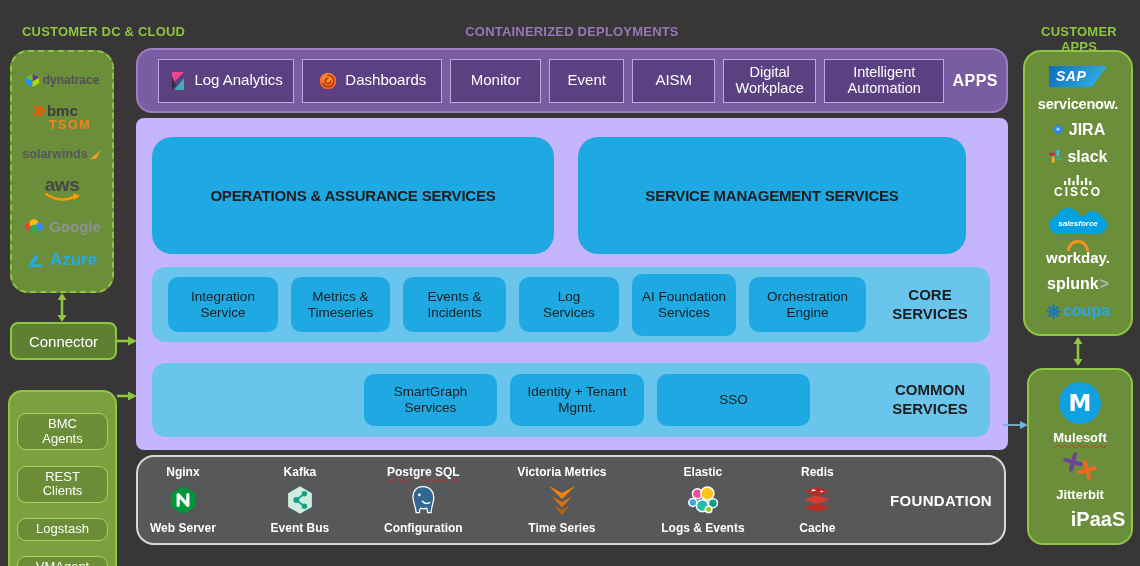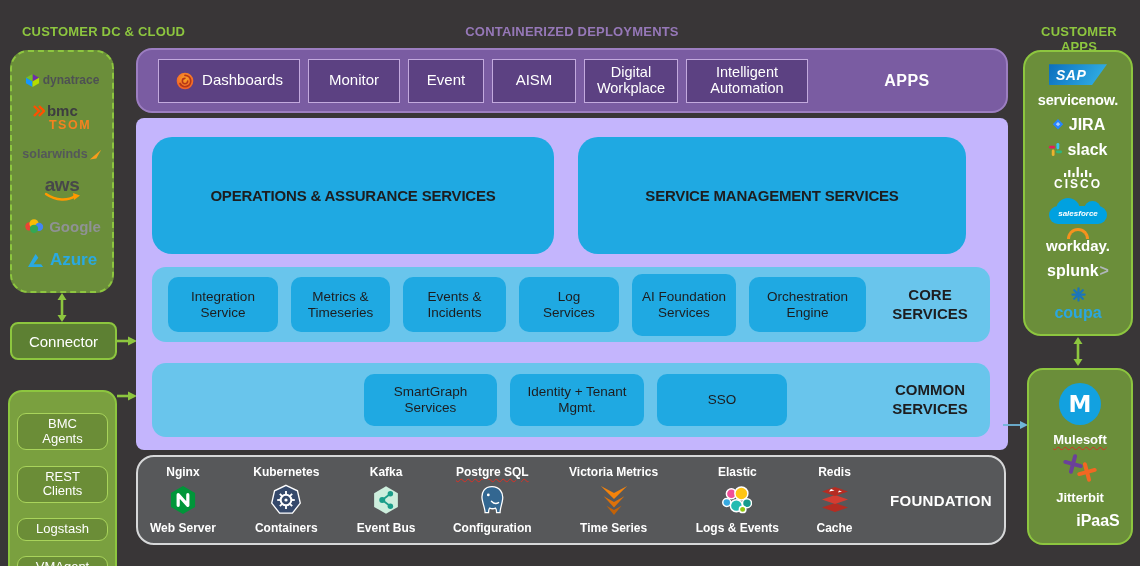--- a/index.html
+++ b/index.html
@@ -61,21 +61,21 @@
     color:#1d1d1f;font-weight:bold;font-size:15px;letter-spacing:-.2px;}
   .b1{width:402px}.b2{width:388px}
   .prow{position:absolute;left:16px;width:838px;background:#69c5ec;border-radius:14px;box-sizing:border-box;
     display:flex;align-items:center;padding:0 16px;gap:13px;}
   .row-core{top:149px;height:75px;}
   .row-common{top:245px;height:74px;}
   .chip{background:#1fa9e2;border-radius:10px;color:#1d1d1f;display:flex;align-items:center;justify-content:center;
     text-align:center;font-size:13.5px;line-height:1.15;box-sizing:border-box;}
   .c1{width:110px;height:55px}.c2{width:99px;height:55px}.c3{width:103px;height:55px}
   .c4{width:100px;height:55px;padding:0 22px}.c5{width:104px;height:62px}.c6{width:117px;height:55px}
-  .m1{width:133px;height:52px;margin-left:196px;padding:0 18px}.m2{width:134px;height:52px;padding:0 14px}.m3{width:130px;height:52px}
+  .m1{width:133px;height:52px;margin-left:196px;padding:0 18px}.m2{width:134px;height:52px;padding:0 14px}.m3{width:153px;height:52px}
   .row-label{margin-left:auto;color:#1d1d1f;font-weight:bold;font-size:15px;text-align:center;width:88px;line-height:1.25;}
 
   
   .foundation{position:absolute;left:136px;top:455px;width:870px;height:90px;background:#57585a;
     border:2px solid #d7d8d9;border-radius:18px;box-sizing:border-box;color:#fff;
     display:flex;align-items:center;justify-content:space-between;padding:0 12px;}
   .f-item{display:flex;flex-direction:column;align-items:center;gap:1px;font-size:12px;font-weight:bold;line-height:1.2;text-align:center;}
   .f-icon{height:38px;display:flex;align-items:center;justify-content:center;margin:1px 0;}
   .f-label{font-size:15px;font-weight:bold;letter-spacing:.3px;}
 
@@ -92,29 +92,29 @@
   .sforce{position:relative;width:58px;height:26px;margin-top:3px;}
   .sf-cloud{position:absolute;left:0;top:6px;width:58px;height:18px;background:#00a1e0;border-radius:10px;}
   .sf-cloud::before{content:"";position:absolute;left:7px;top:-8px;width:24px;height:24px;background:#00a1e0;border-radius:50%;}
   .sf-cloud::after{content:"";position:absolute;right:6px;top:-5px;width:17px;height:17px;background:#00a1e0;border-radius:50%;}
   .sf-text{position:absolute;left:0;top:9px;width:58px;text-align:center;color:#fff;font-style:italic;font-size:8px;font-weight:bold;z-index:2;}
   .workday{position:relative;color:#fff;font-weight:700;font-size:15px;margin-top:4px;}
   .wd-arc{position:absolute;left:50%;top:-9px;transform:translateX(-50%);width:22px;height:11px;
     border:3px solid #f6921e;border-bottom:none;border-radius:11px 11px 0 0;box-sizing:border-box;}
   .splunk{display:flex;align-items:center;color:#fff;font-weight:800;font-size:16px;}
   .splunk-chev{color:#b0b7ba;font-weight:800;margin-left:1px;}
-  .coupa{display:flex;align-items:center;gap:2px;color:#2ba7e0;font-weight:800;font-size:16px;flex-direction:column;}
+  .coupa{display:flex;align-items:center;gap:2px;color:#2ba7e0;font-weight:800;font-size:16px;}
 
   .ipaas-box{position:absolute;left:1027px;top:368px;width:106px;height:177px;background:#6b8e3a;
     border:2px solid #8dc63f;border-radius:16px;box-sizing:border-box;color:#fff;
     display:flex;flex-direction:column;align-items:center;justify-content:space-evenly;padding:6px 0;}
   .mule-circle{width:42px;height:42px;border-radius:50%;background:#12a1e0;display:flex;align-items:center;justify-content:center;}
   .mule-m{color:#fff;font-weight:800;font-size:23px;font-family:"DejaVu Sans",sans-serif;}
   .side-label{font-size:13px;font-weight:600;}
-  .ipaas-label{font-size:16px;font-weight:800;margin-left:36px;}
+  .ipaas-label{font-size:20px;font-weight:800;margin-left:36px;}
 
   .misspell{text-decoration:underline wavy #d93025;text-decoration-thickness:1px;text-underline-offset:2px;}
 </style>
 </head>
 <body>
 
 <div class="canvas">
 
   <div class="hdr hdr-left">CUSTOMER DC &amp; CLOUD</div>
   <div class="hdr hdr-center">CONTAINERIZED DEPLOYMENTS</div>
@@ -188,20 +188,28 @@
     <div class="agent-item">REST Clients</div>
     <div class="agent-item">Logstash</div>
     <div class="agent-item misspell">VMAgent</div>
   </div>
   <svg class="arrow arrow-h2" width="20" height="14">
     <line x1="0" y1="7" x2="12" y2="7" stroke="#8dc63f" stroke-width="2.6"></line>
     <polygon points="20,7 11,2.5 11,11.5" fill="#8dc63f"></polygon>
   </svg>
 
   <div class="apps-bar">
+    <div class="bar-btn w-la">
+      <svg width="18" height="20" viewBox="0 0 24 26">
+        <polygon points="4,1 20,1 4,17" fill="#f0478c"></polygon>
+        <polygon points="4,6 4,25 9,19" fill="#32323e"></polygon>
+        <polygon points="7,25 20,9 20,25" fill="#3caeb4"></polygon>
+      </svg>
+      <span>Log Analytics</span>
+    </div>
     <div class="bar-btn w-db">
       <svg width="20" height="20" viewBox="0 0 24 24">
         <defs>
             <radialGradient id="gfg" cx="50%" cy="38%" r="65%">
           <stop offset="0%" stop-color="#fca326"></stop>
               <stop offset="100%" stop-color="#f05a28"></stop>
         </radialGradient>
           </defs>
         <circle cx="12" cy="12" r="10" fill="url(#gfg)"></circle>
         <path d="M12 5.2 a6.8 6.8 0 1 1 -6 9.8" fill="none" stroke="#b63718" stroke-width="2.1" stroke-linecap="round"></path>
@@ -252,39 +260,20 @@
   <div class="foundation">
     <div class="f-item">
       <span>Nginx</span>
       <span class="f-icon">
         <svg width="30" height="30" viewBox="0 0 28 28">
           <polygon points="14,1 25.3,7.5 25.3,20.5 14,27 2.7,20.5 2.7,7.5" fill="#009639"></polygon>
           <path d="M9.5 19 V9 L18.5 19 V9" stroke="#fff" stroke-width="3" fill="none" stroke-linejoin="round" stroke-linecap="round"></path>
         </svg>
       </span>
       <span>Web Server</span>
-    </div>
-    <div class="f-item">
-      <span>Kubernetes</span>
-      <span class="f-icon">
-        <svg width="32" height="32" viewBox="0 0 24 24">
-          <polygon points="12,1 20.6,5.1 22.7,14.4 16.8,21.9 7.2,21.9 1.3,14.4 3.4,5.1" fill="#35496b" stroke="#fff" stroke-width="1"></polygon>
-          <circle cx="12" cy="12" r="4" fill="none" stroke="#fff" stroke-width="1.5"></circle>
-          <circle cx="12" cy="12" r="1.2" fill="#fff"></circle>
-          <line x1="12" y1="5.2" x2="12" y2="7.6" stroke="#fff" stroke-width="1.4"></line>
-          <line x1="12" y1="16.4" x2="12" y2="18.8" stroke="#fff" stroke-width="1.4"></line>
-          <line x1="5.4" y1="12" x2="7.8" y2="12" stroke="#fff" stroke-width="1.4"></line>
-          <line x1="16.2" y1="12" x2="18.6" y2="12" stroke="#fff" stroke-width="1.4"></line>
-          <line x1="7.4" y1="7.4" x2="9.1" y2="9.1" stroke="#fff" stroke-width="1.4"></line>
-          <line x1="14.9" y1="14.9" x2="16.6" y2="16.6" stroke="#fff" stroke-width="1.4"></line>
-          <line x1="16.6" y1="7.4" x2="14.9" y2="9.1" stroke="#fff" stroke-width="1.4"></line>
-          <line x1="9.1" y1="14.9" x2="7.4" y2="16.6" stroke="#fff" stroke-width="1.4"></line>
-        </svg>
-      </span>
-      <span>Containers</span>
     </div>
     <div class="f-item">
       <span>Kafka</span>
       <span class="f-icon">
         <svg width="30" height="30" viewBox="0 0 24 24">
           <polygon points="12,1 21.5,6.5 21.5,17.5 12,23 2.5,17.5 2.5,6.5" fill="#cdeedd" rx="3"></polygon>
           <line x1="9" y1="12" x2="15.5" y2="7" stroke="#1b9e8a" stroke-width="1.4"></line>
           <line x1="9" y1="12" x2="15.5" y2="17" stroke="#1b9e8a" stroke-width="1.4"></line>
           <circle cx="9" cy="12" r="2.4" fill="#1b9e8a"></circle>
           <circle cx="15.5" cy="7" r="2.2" fill="#1b9e8a"></circle>

